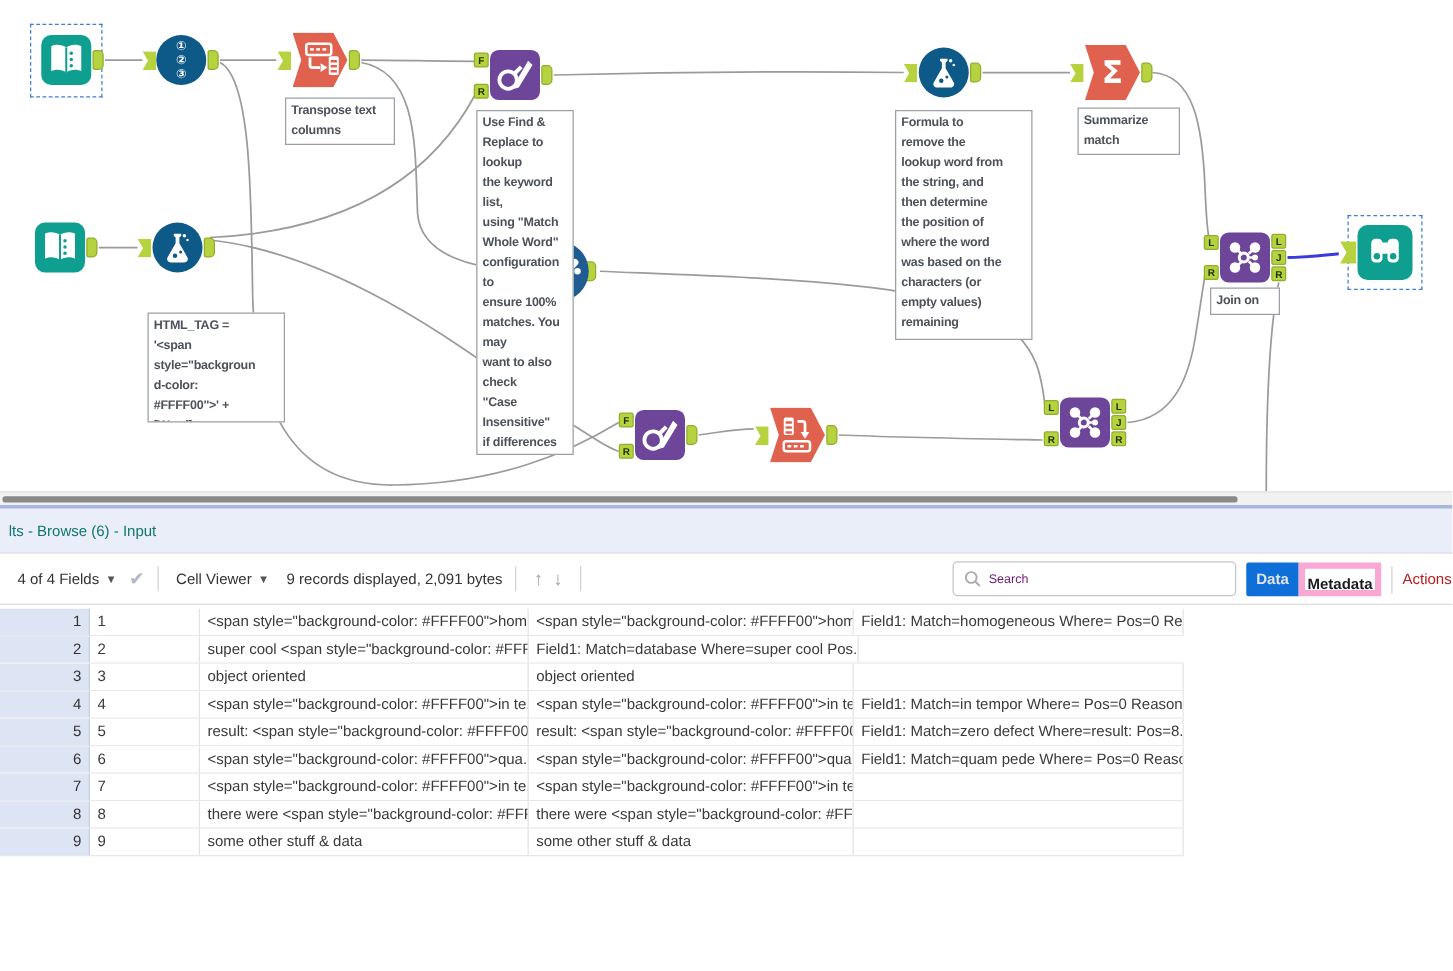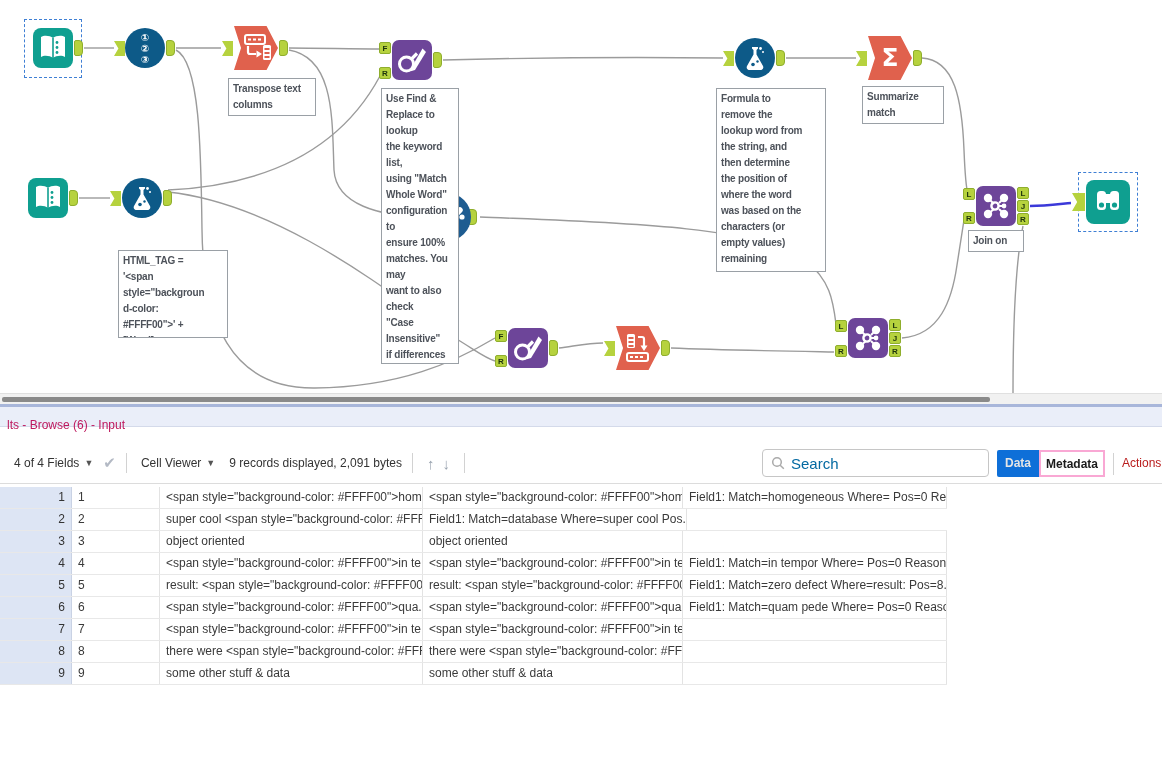--- a/index.html
+++ b/index.html
@@ -35,37 +35,37 @@
     font:bold 10px/11px "DejaVu Sans",sans-serif;}
   .sigma{position:absolute;left:2px;top:6px;width:40px;text-align:center;color:#fff;
     font:bold 25px/32px "DejaVu Sans",sans-serif;}
   .badge{position:absolute;width:48px;height:48px;border-radius:50%;background:#1e5c91;}
 
   
   #hscroll{position:absolute;left:0;top:393px;width:1162px;height:11px;
     background:#f1f1f1;border-top:1px solid #e0e0e0;}
   #hthumb{position:absolute;left:2px;top:3px;width:988px;height:5px;background:#8a8a8a;border-radius:2px;}
   #blueline{position:absolute;left:0;top:404px;width:1162px;height:3px;background:#a8b6da;}
-  #rtitle{position:absolute;left:0;top:407px;width:1162px;height:20px;background:#eaeef9;
-    border-bottom:1px solid #d4daea;color:#be185d;font-size:12px;line-height:36px;padding-left:7px;}
+  #rtitle{position:absolute;left:0;top:407px;width:1162px;height:36px;background:#eaeef9;
+    border-bottom:1px solid #d4daea;color:#0f766e;font-size:12px;line-height:36px;padding-left:7px;}
   #rtoolbar{position:absolute;left:0;top:443px;width:1162px;height:41px;background:#fff;
     border-bottom:1px solid #dcdcdc;display:flex;align-items:center;font-size:12px;color:#333;}
   .tb-item{display:flex;align-items:center;gap:5px;margin-left:14px;white-space:nowrap;}
   .caret{font-size:9px;color:#555;}
   .tb-sep{width:1px;height:20px;background:#d2d2d2;margin:0 10px;}
   .tb-check{color:#b3b9c4;font-size:15px;margin-left:10px;}
   .udarrow{font-size:15px;color:#9aa4b0;margin:0 4px;}
   #searchbox{position:absolute;left:762px;top:449px;width:227px;height:28px;
     border:1px solid #c6c6c6;border-radius:4px;display:flex;align-items:center;background:#fff;}
   #searchbox svg{margin:0 6px 0 8px;}
-  #searchbox span{color:#0369a1;font-size:15px;}
+  #searchbox span{color:#701a75;font-size:10px;}
   #btn-data{position:absolute;left:997px;top:450px;width:42px;height:27px;background:#0e6fd8;
     color:#e5e5e5;font-weight:bold;font-size:12px;text-align:center;line-height:27px;border-radius:2px 0 0 2px;}
   #btn-meta{position:absolute;left:1039px;top:450px;width:66px;height:27px;background:#fff;
-    border:2px solid #f9a8d4;color:#1b1b1b;font-weight:bold;font-size:12px;text-align:center;line-height:25px;}
+    border:5px solid #f9a8d4;color:#1b1b1b;font-weight:bold;font-size:12px;text-align:center;line-height:25px;}
   #actions-sep{position:absolute;left:1113px;top:453px;width:1px;height:22px;background:#d2d2d2;}
   #btn-actions{position:absolute;left:1122px;top:456px;font-size:12px;color:#b91c1c;}
 
   
   #grid{position:absolute;left:0;top:487px;width:947px;font-size:12px;color:#3a3a3a;}
   .ghead{display:flex;height:20px;background:linear-gradient(#f8f8f8,#ececec);font-weight:bold;color:#3c3c3c;}
   .ghead .cell{border-right:1px solid #c9c9c9;padding:2px 6px;position:relative;}
   .ghead .cell::after{content:"";position:absolute;left:0;bottom:-2px;width:100%;height:2px;background:#8ce08a;}
   .ghead .cell.info-hd::after{background:linear-gradient(to right,#a9a9a9 0 45%,#8ce08a 45% 100%);}
   .grow{display:flex;height:22px;border-bottom:1px solid #e8e8e8;background:#fff;}

